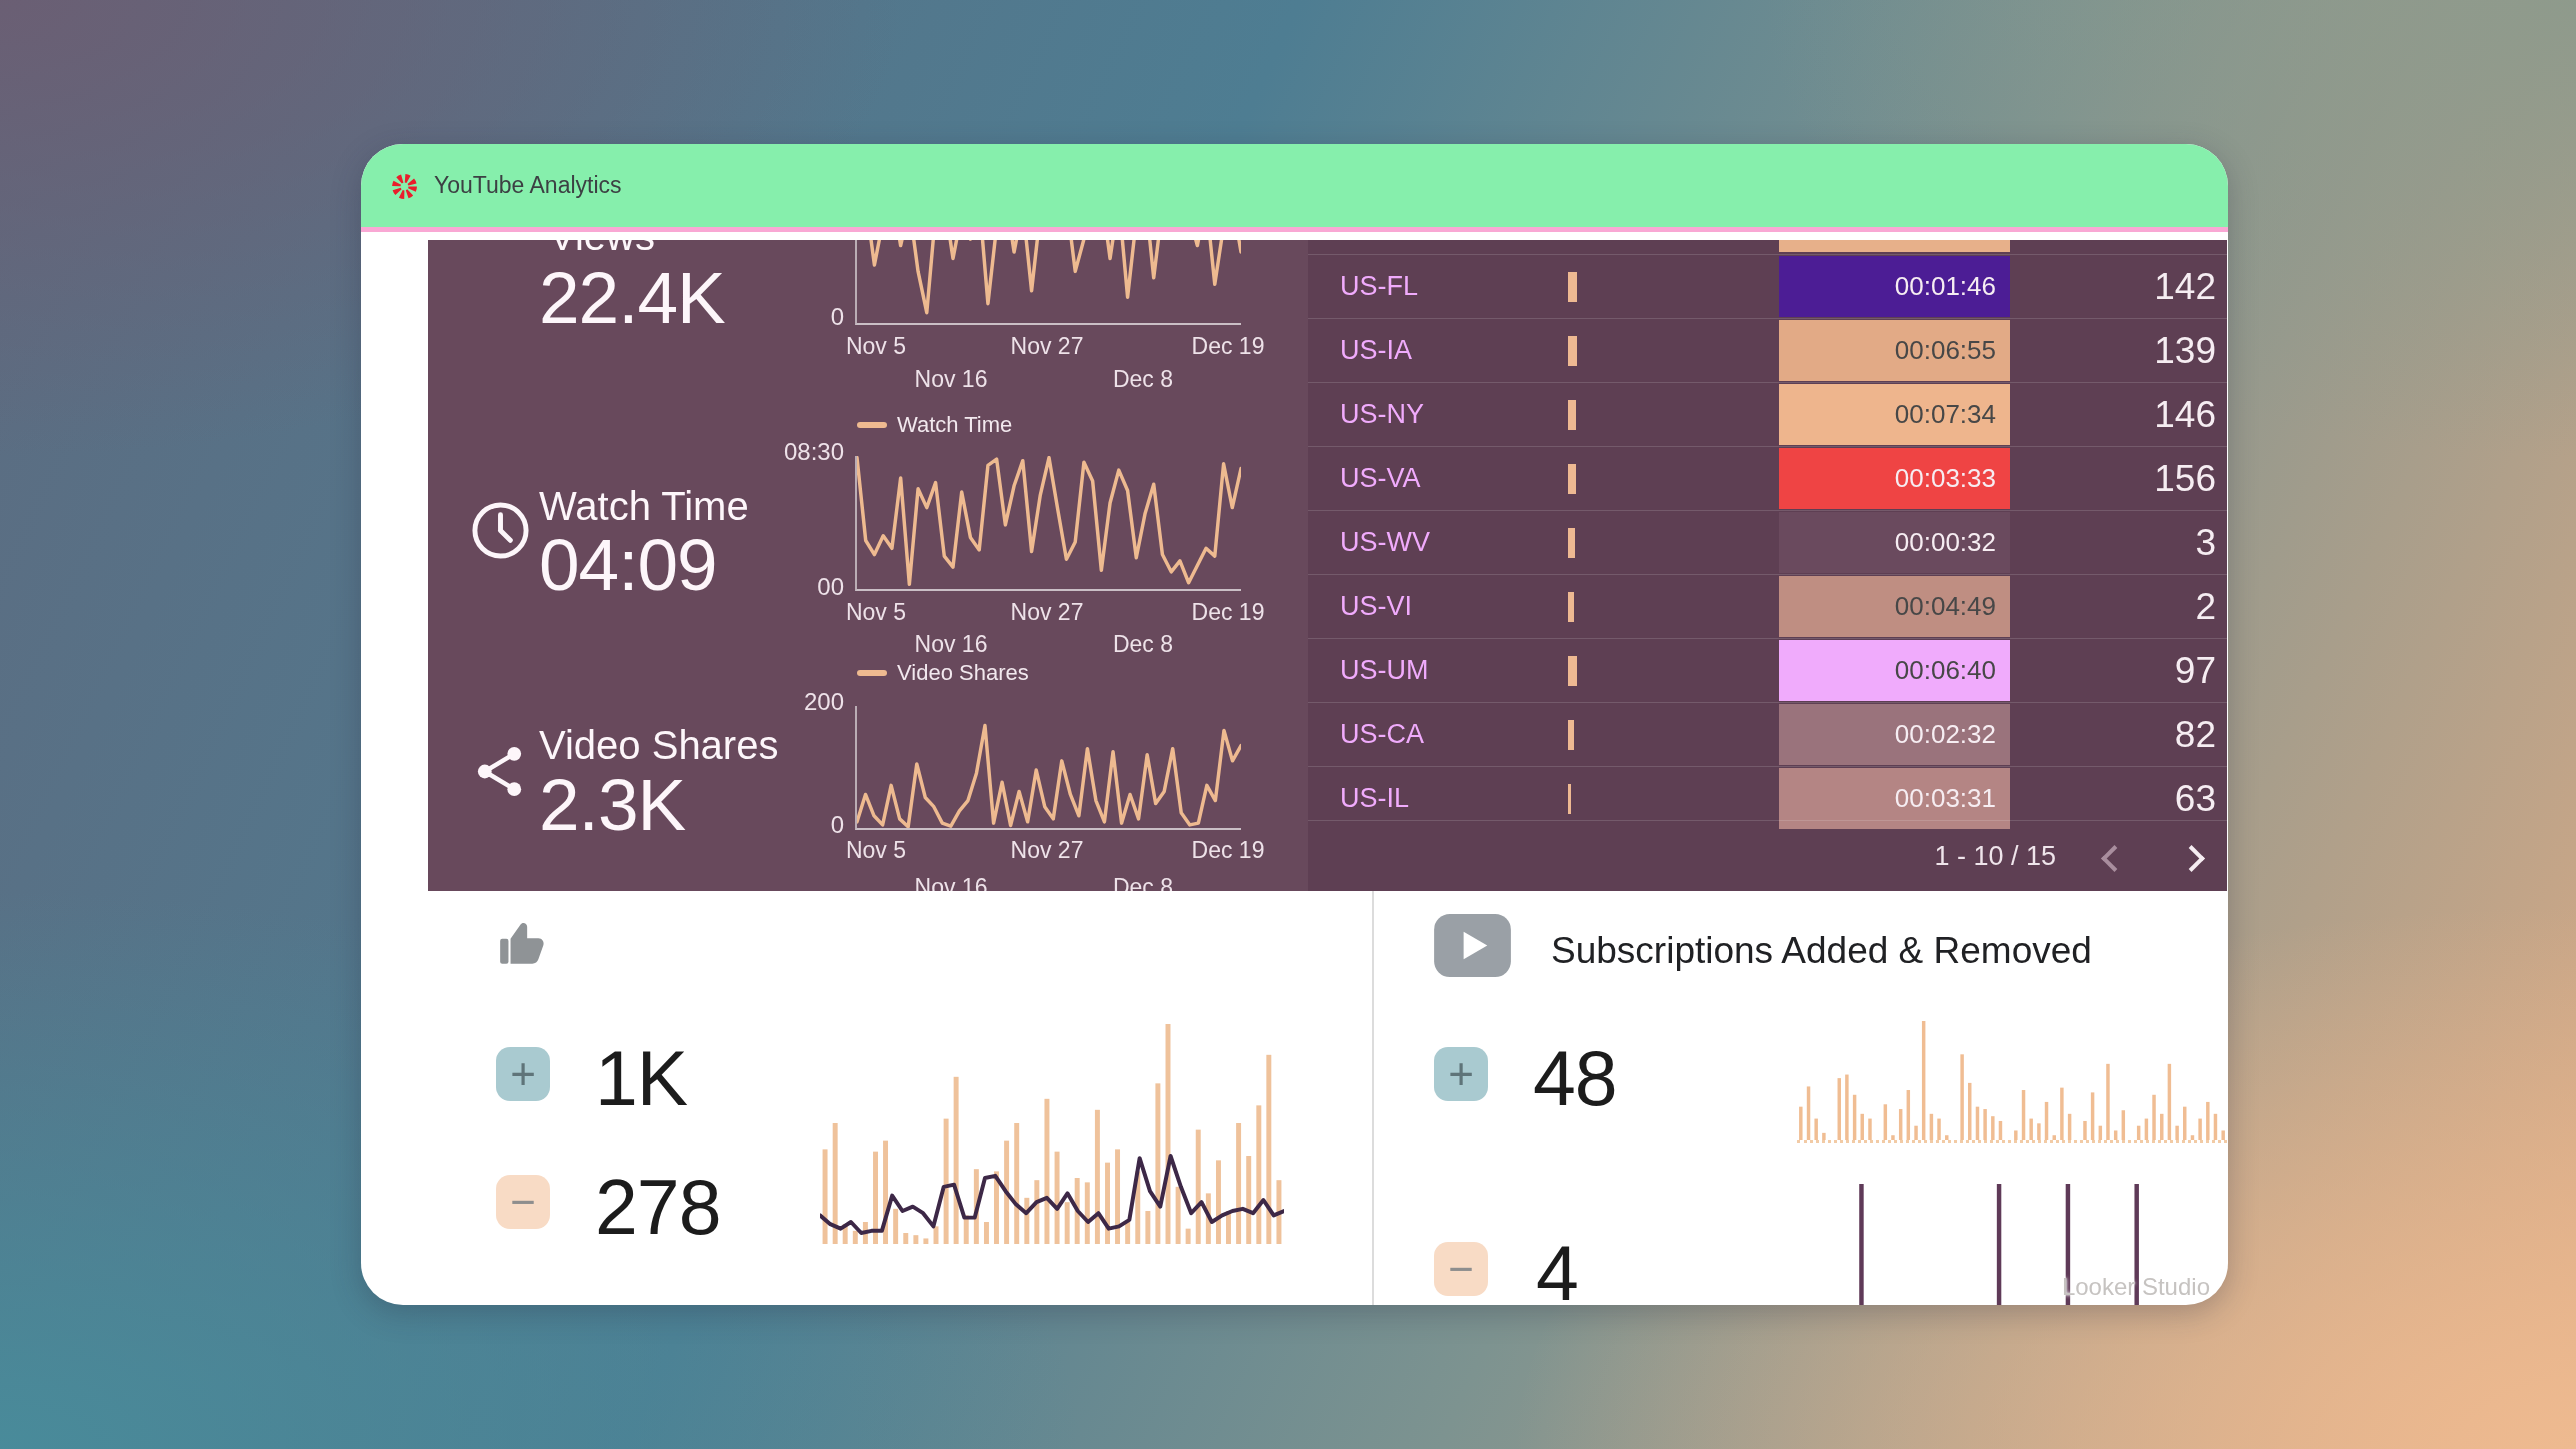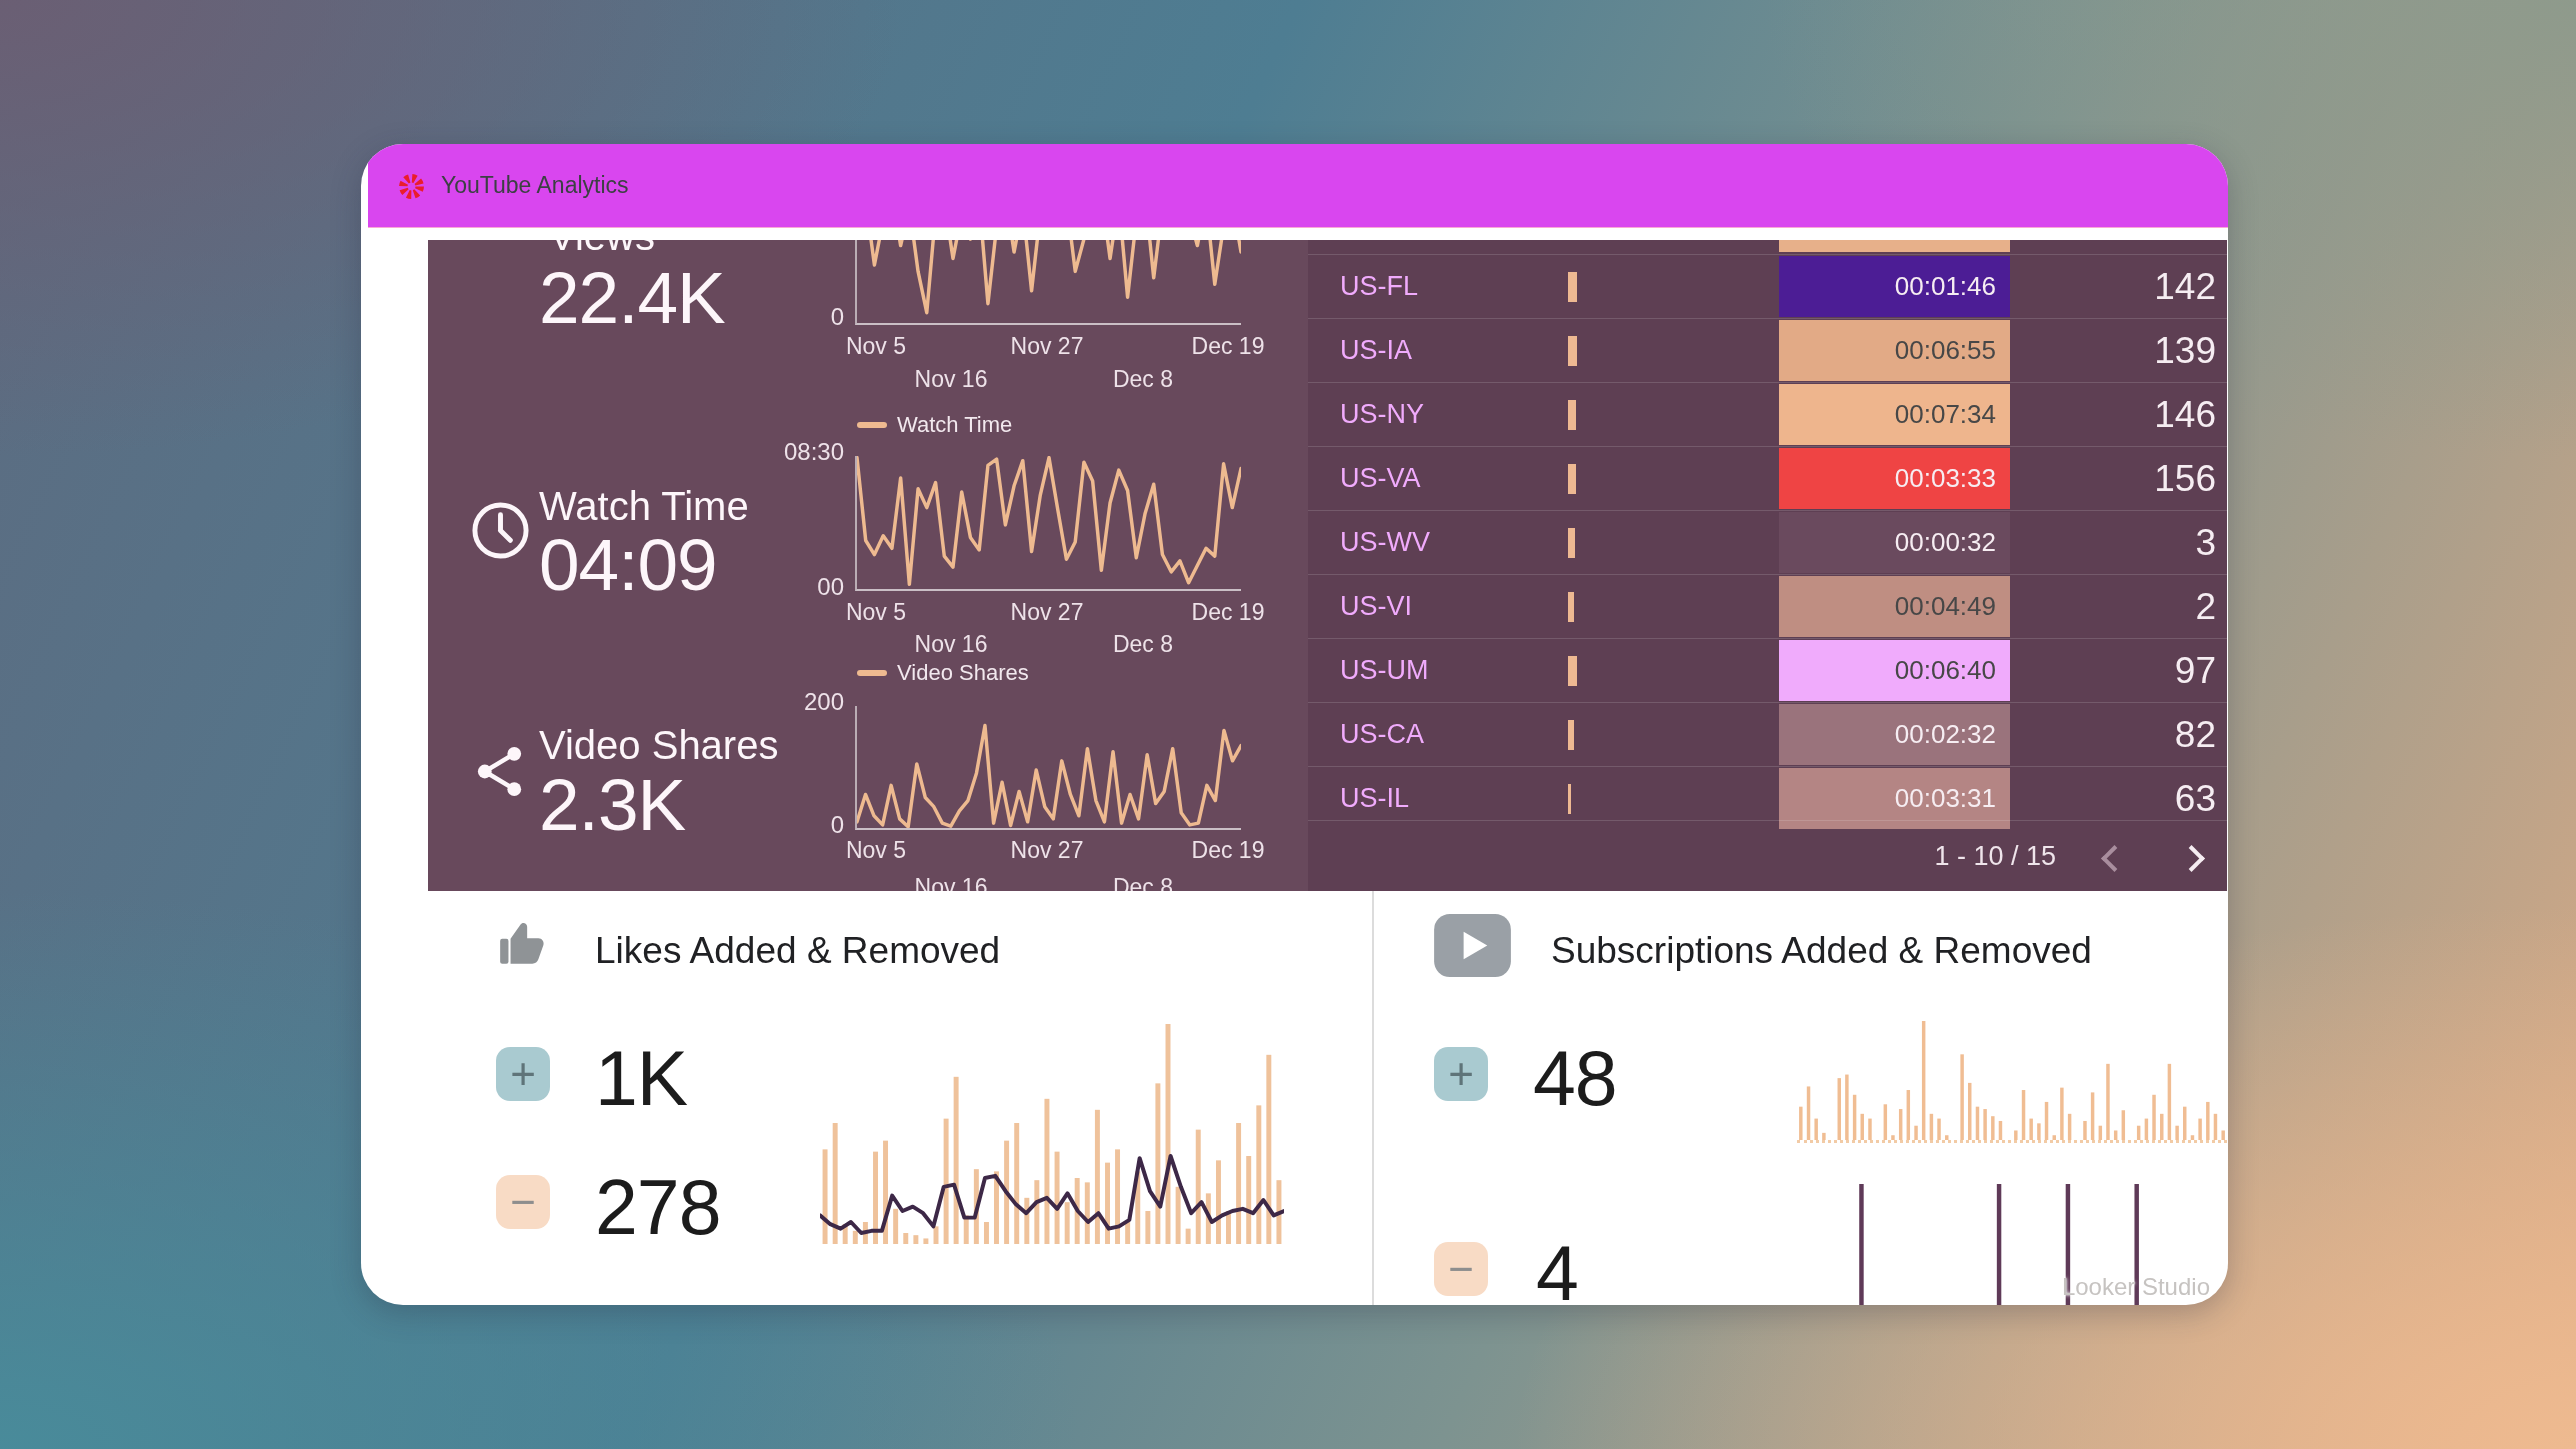--- a/index.html
+++ b/index.html
@@ -6,21 +6,21 @@
   body{font-family:"Liberation Sans",sans-serif;-webkit-font-smoothing:antialiased;}
   .stage{position:relative;width:2576px;height:1449px;overflow:hidden;
     background:
       radial-gradient(60% 55% at 0% 100%, rgba(72,140,155,.95) 0%, rgba(72,140,155,0) 70%),
       radial-gradient(55% 50% at 100% 100%, rgba(238,186,144,1) 0%, rgba(238,186,144,0) 75%),
       radial-gradient(50% 45% at 0% 0%, rgba(107,94,115,.95) 0%, rgba(107,94,115,0) 70%),
       radial-gradient(45% 45% at 100% 0%, rgba(140,154,140,.9) 0%, rgba(140,154,140,0) 70%),
       linear-gradient(115deg,#5d6b80 0%,#4e7d92 40%,#7d9390 65%,#dcab85 100%);}
   .card{position:absolute;left:361px;top:144px;width:1867px;height:1161px;background:#fff;
     border-radius:42px;box-shadow:0 8px 30px rgba(40,40,60,.28);overflow:hidden;}
-  .card-header{position:absolute;left:7px;top:0;width:100%;height:83px;background:#d946ef;border-bottom:1px solid #f9a8d4;}
+  .card-header{position:absolute;left:0;top:0;width:100%;height:83px;background:#86efac;border-bottom:5px solid #f9a8d4;}
   .hdr-icon{position:absolute;left:30px;top:29px;width:27px;height:27px;}
   .hdr-title{position:absolute;left:73px;top:0;height:83px;line-height:83px;font-size:23px;color:#3c4043;}
   
   .panel{position:absolute;left:67px;top:96px;width:1799px;height:651px;background:#68495c;overflow:hidden;}
   .metric-label{position:absolute;font-size:40px;color:#fdf6fa;}
   .metric-value{position:absolute;font-size:73px;color:#fdf6fa;letter-spacing:-1px;}
   .micon{position:absolute;}
   
   .spark{position:absolute;border-left:2px solid rgba(255,255,255,.55);border-bottom:2px solid rgba(255,255,255,.65);}
   .ylab{position:absolute;width:69px;text-align:right;font-size:24px;color:#eee2e9;}
@@ -202,21 +202,20 @@
         </div>
       </div>
     </div>
 
     <div class="vdivider"></div>
 
     <svg style="position:absolute;left:135px;top:773px;" width="54" height="54" viewBox="0 0 52 52">
       <rect x="4" y="21" width="8" height="24" rx="2" fill="#8f9396"></rect>
       <path d="M14 45h21c2.7 0 5-1.7 5.8-4.2l4.8-13.6c1.1-3.3-1.3-6.7-4.8-6.7H30V9.5c0-3.5-4.5-5-6.5-2.1L14 21z" fill="#8f9396"></path>
     </svg>
-    <div class="sec-title" style="left:234px;top:786px;">Likes Added &amp; Removed</div>
     <div class="badge add" style="left:135px;top:903px;">
         <span>+</span>
       </div>
     <div class="bignum" style="left:234px;top:890px;">1K</div>
     <div class="badge rem" style="left:135px;top:1031px;">
         <span>−</span>
       </div>
     <div class="bignum" style="left:234px;top:1019px;">278</div>
     <div class="chart" style="left:459px;top:880px;width:464px;height:220px;">
         <svg viewBox="0 0 468 222" preserveAspectRatio="none" style="width: 100%; height: 100%; display: block;">

